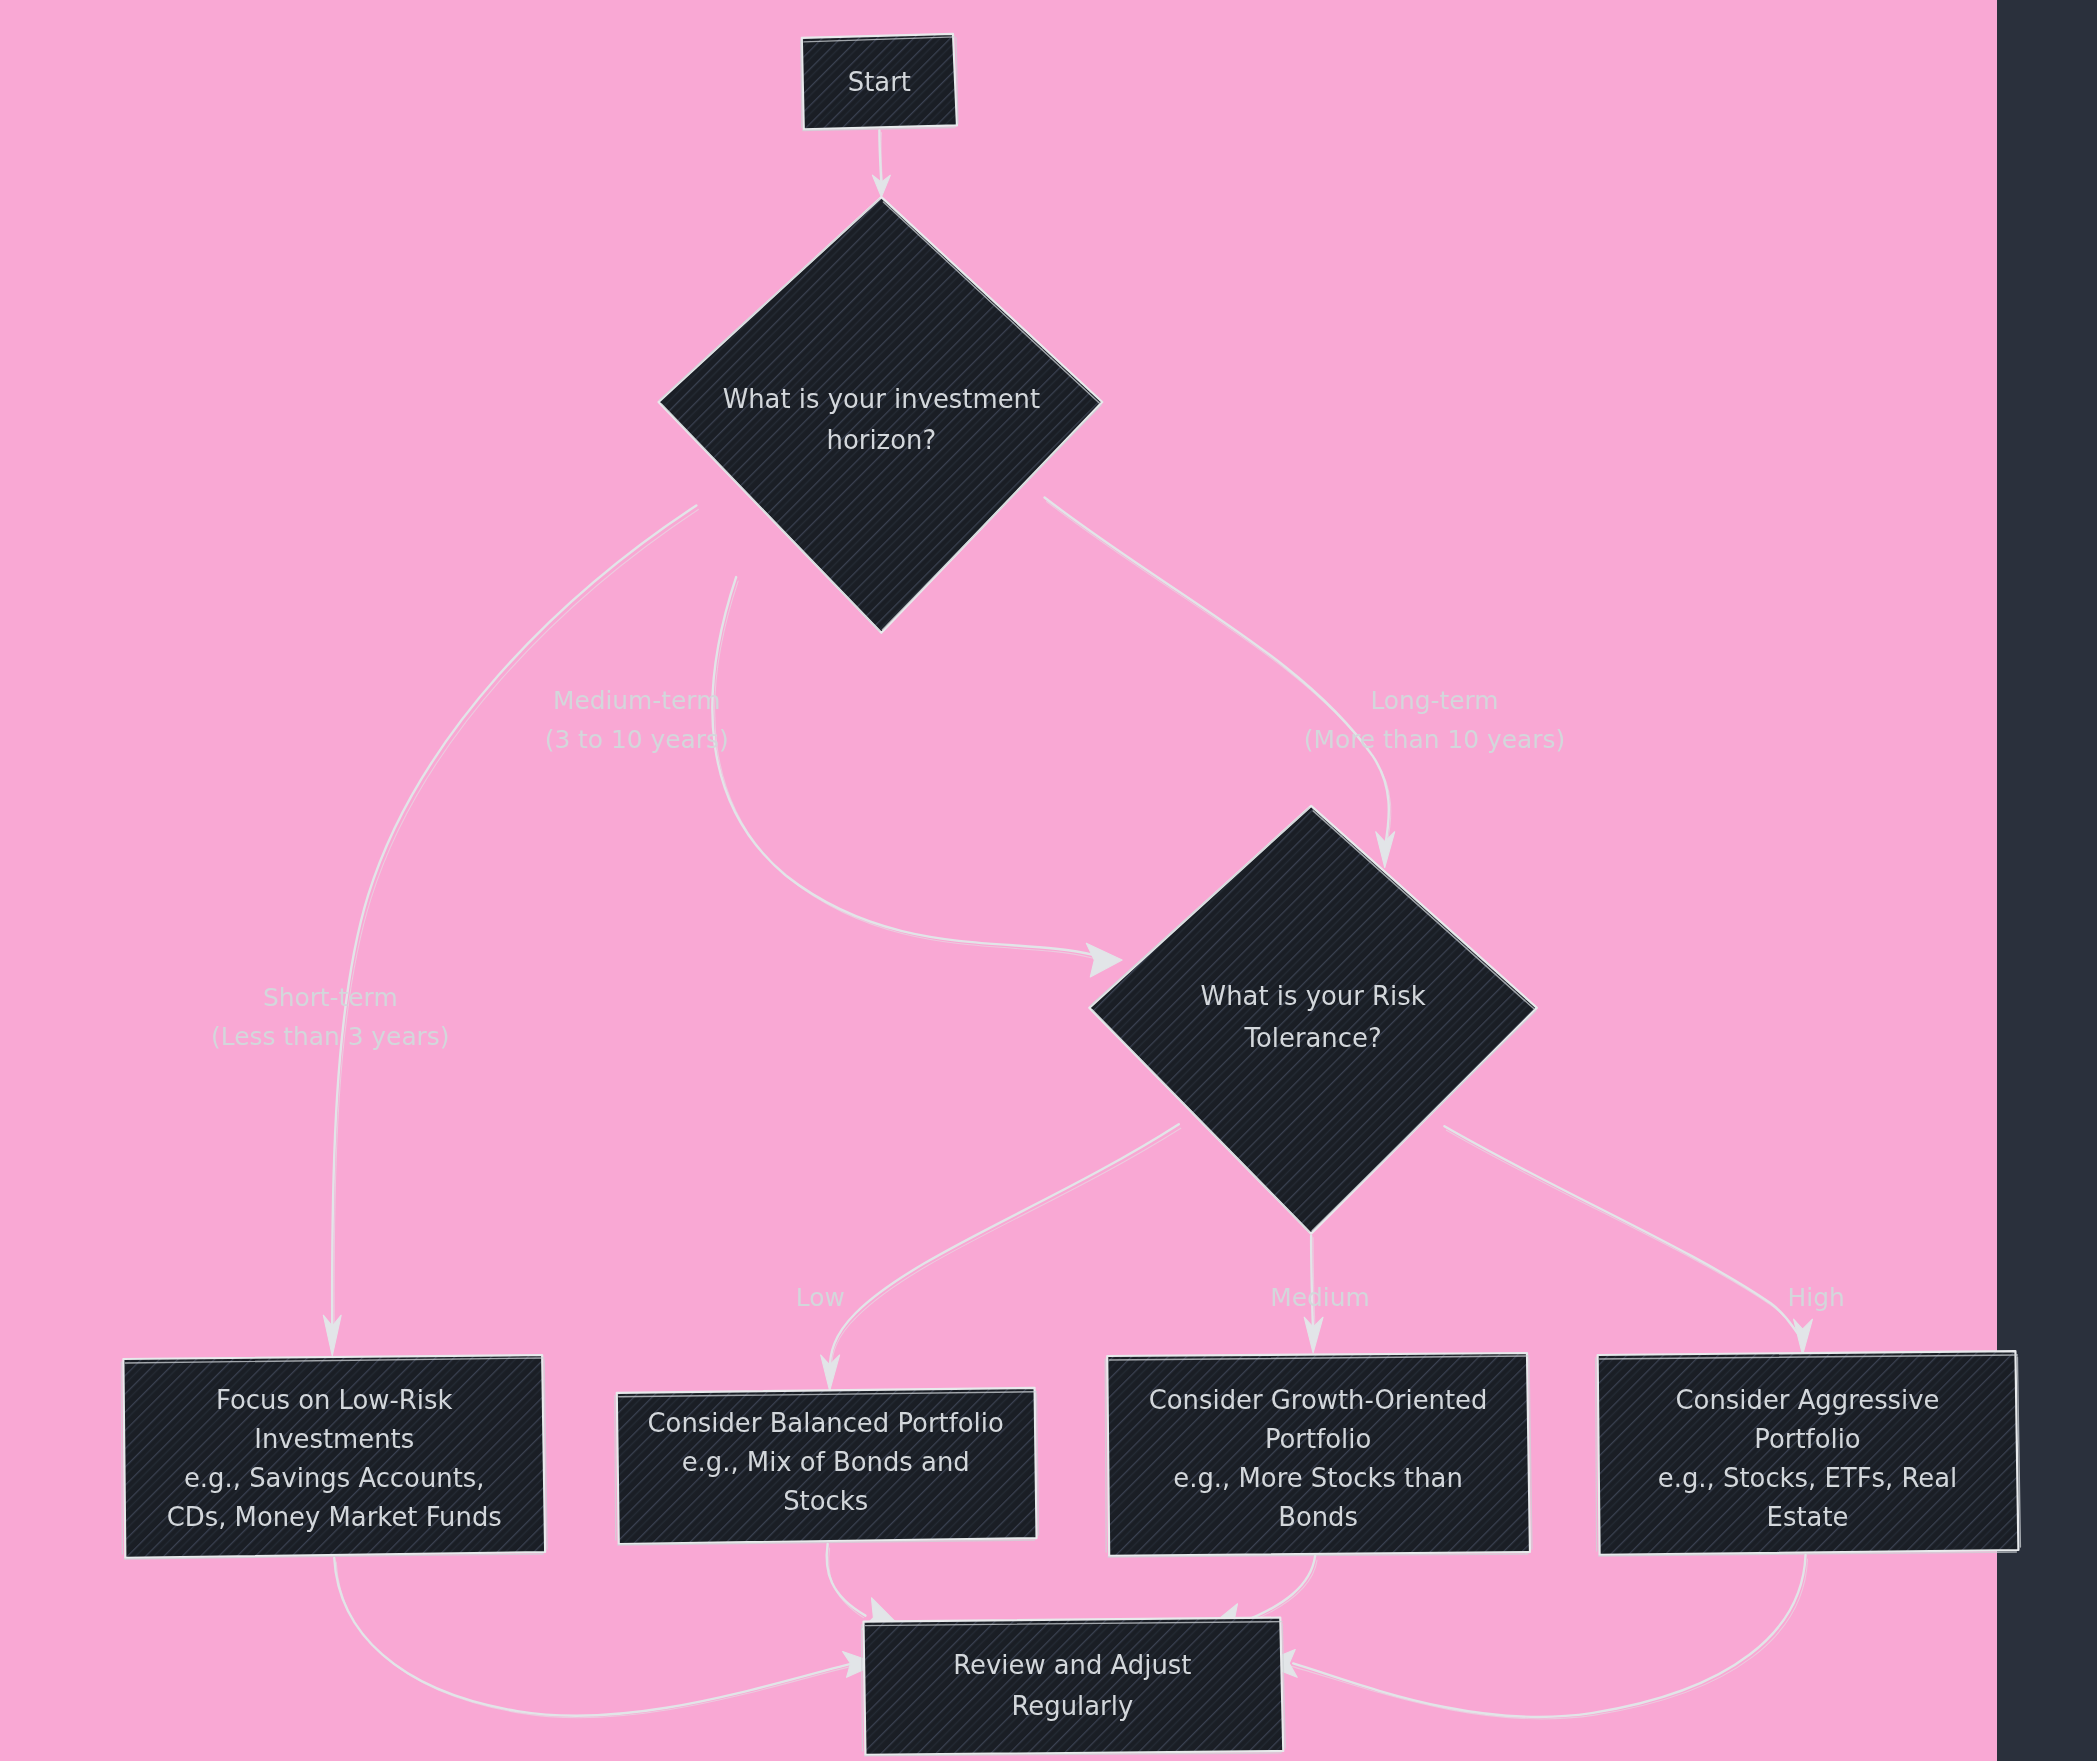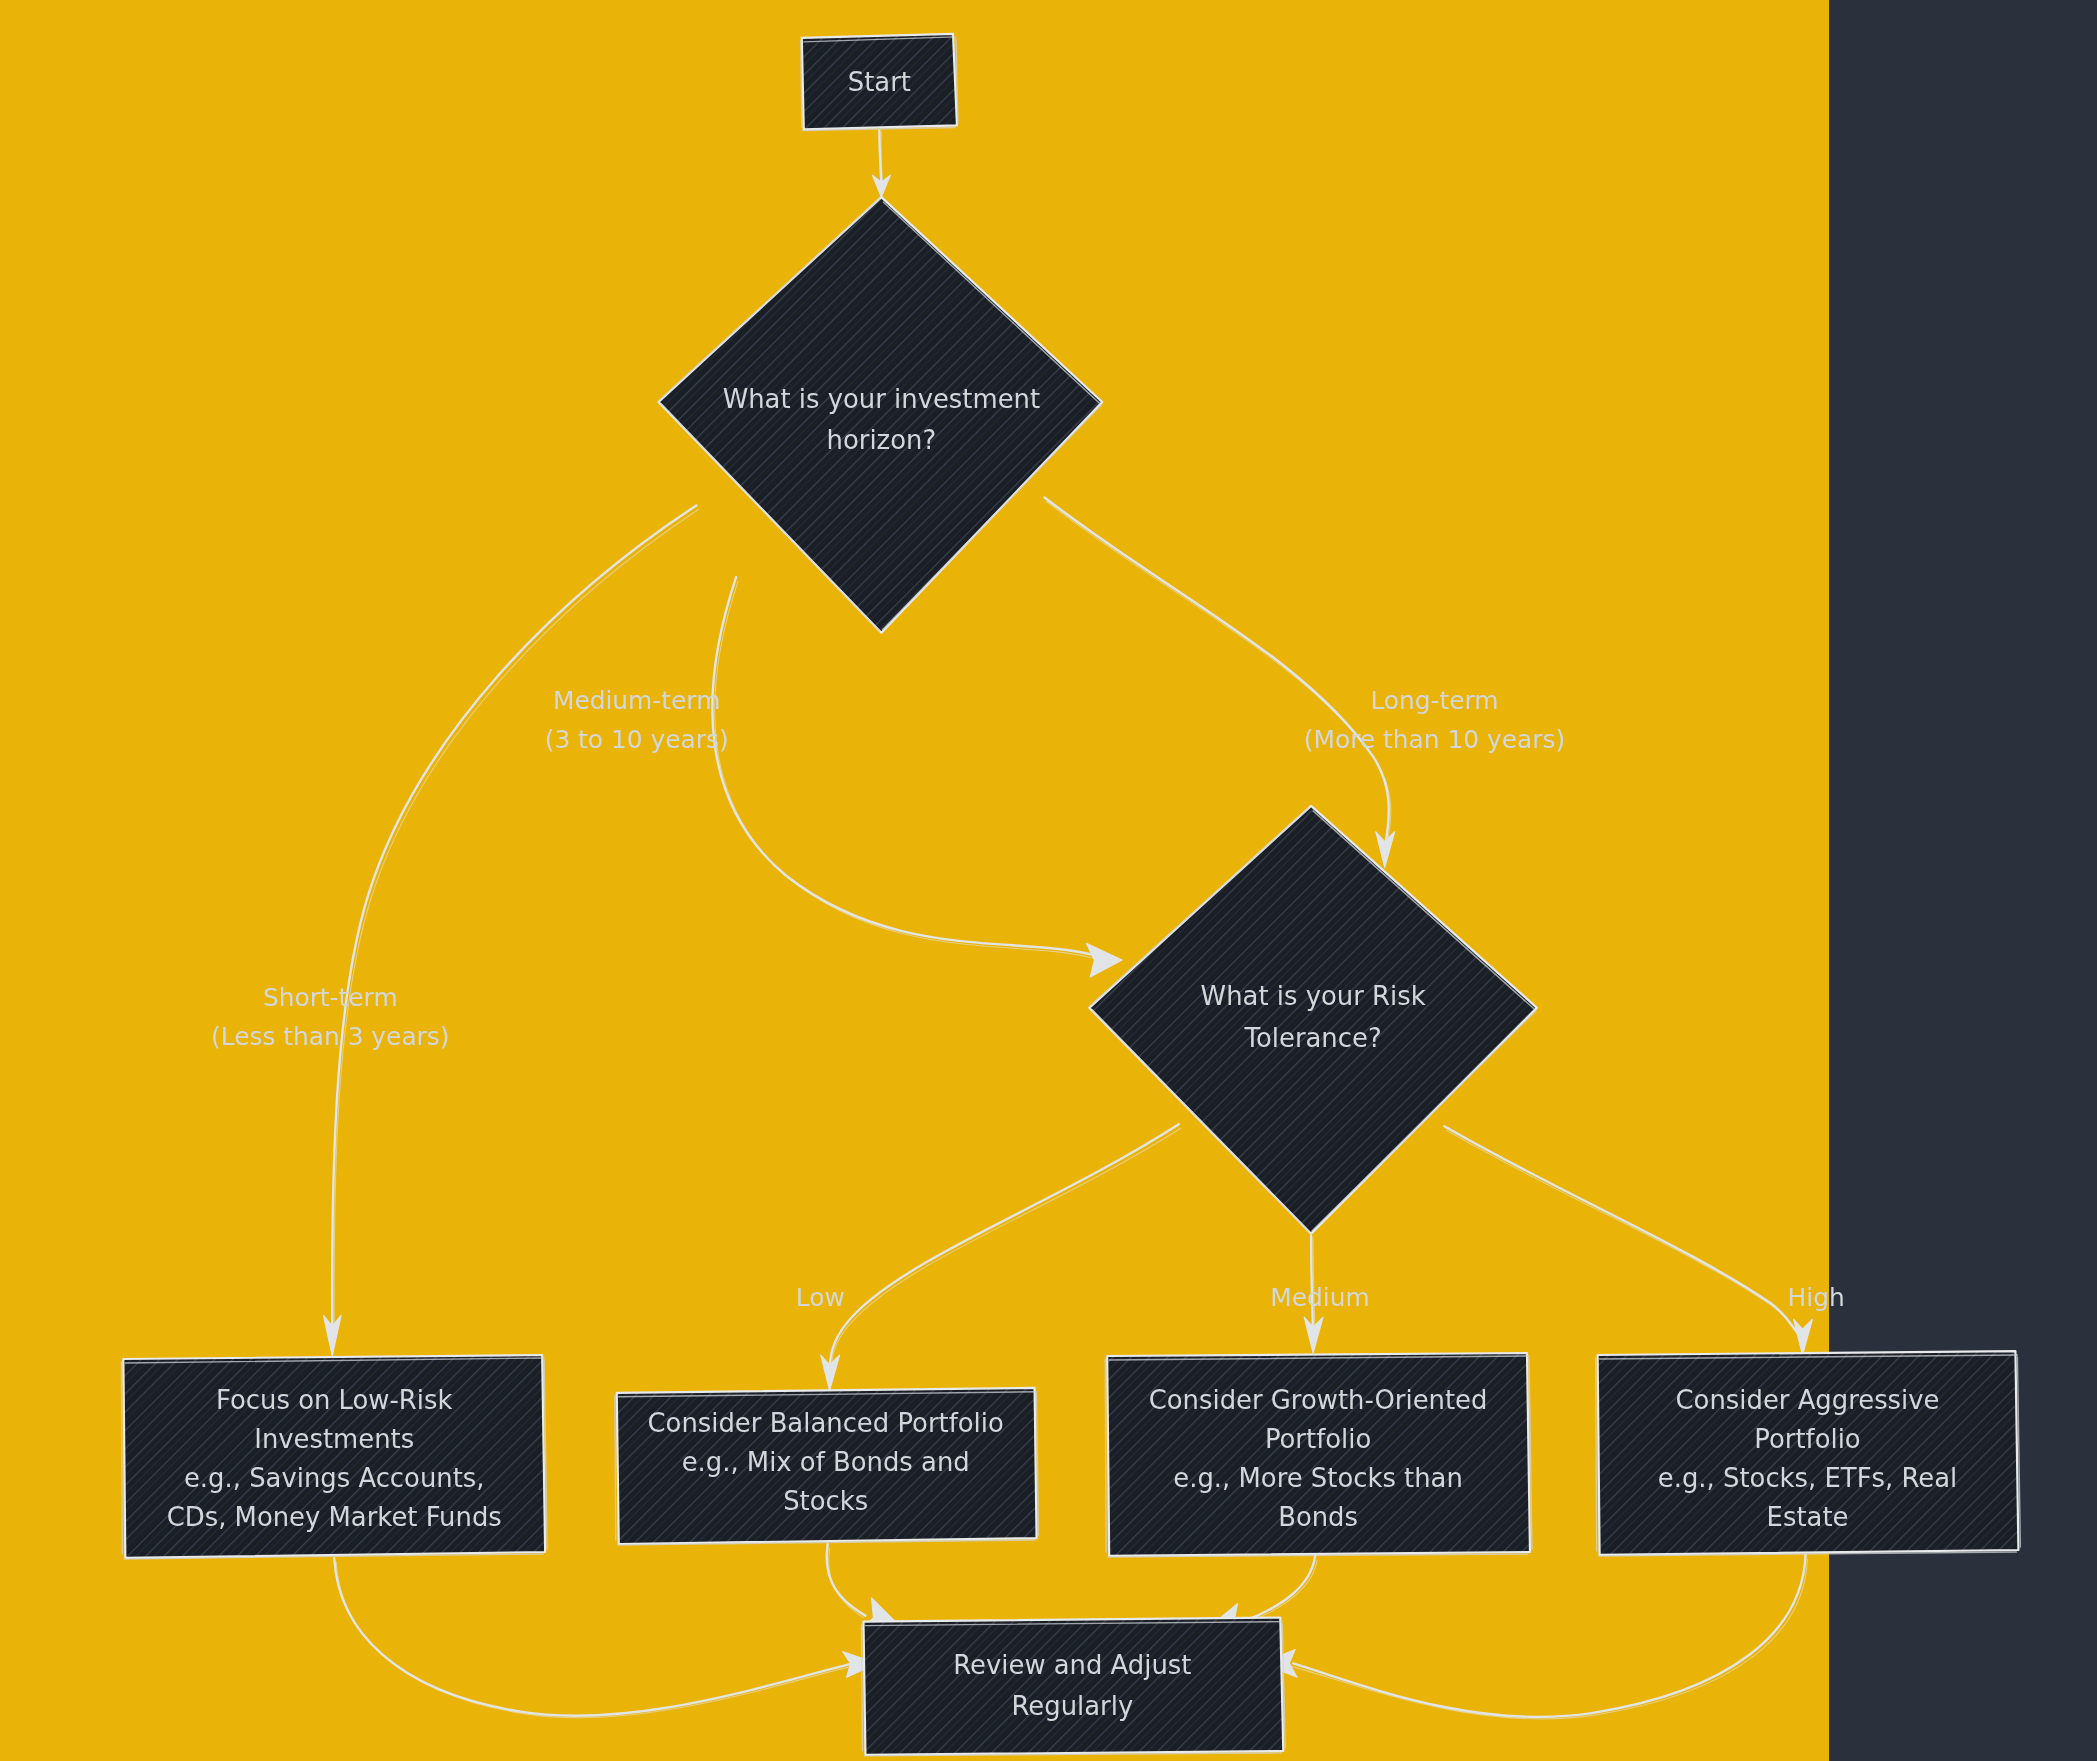--- a/index.html
+++ b/index.html
@@ -8,23 +8,23 @@
     background: #2a303c;
   }
   body {
     width: 2097px;
     height: 1761px;
     overflow: hidden;
     font-family: "DejaVu Sans", sans-serif;
   }
   #canvas {
     position: relative;
-    width: 1829px;
+    width: 1997px;
     height: 1761px;
-    background: #eab308;
+    background: #f9a8d4;
   }
   svg#flow {
     position: absolute;
     top: 0; left: 0;
     width: 2097px;
     height: 1761px;
     display: block;
   }
   .node-shape {
     stroke: #e8eaec;

